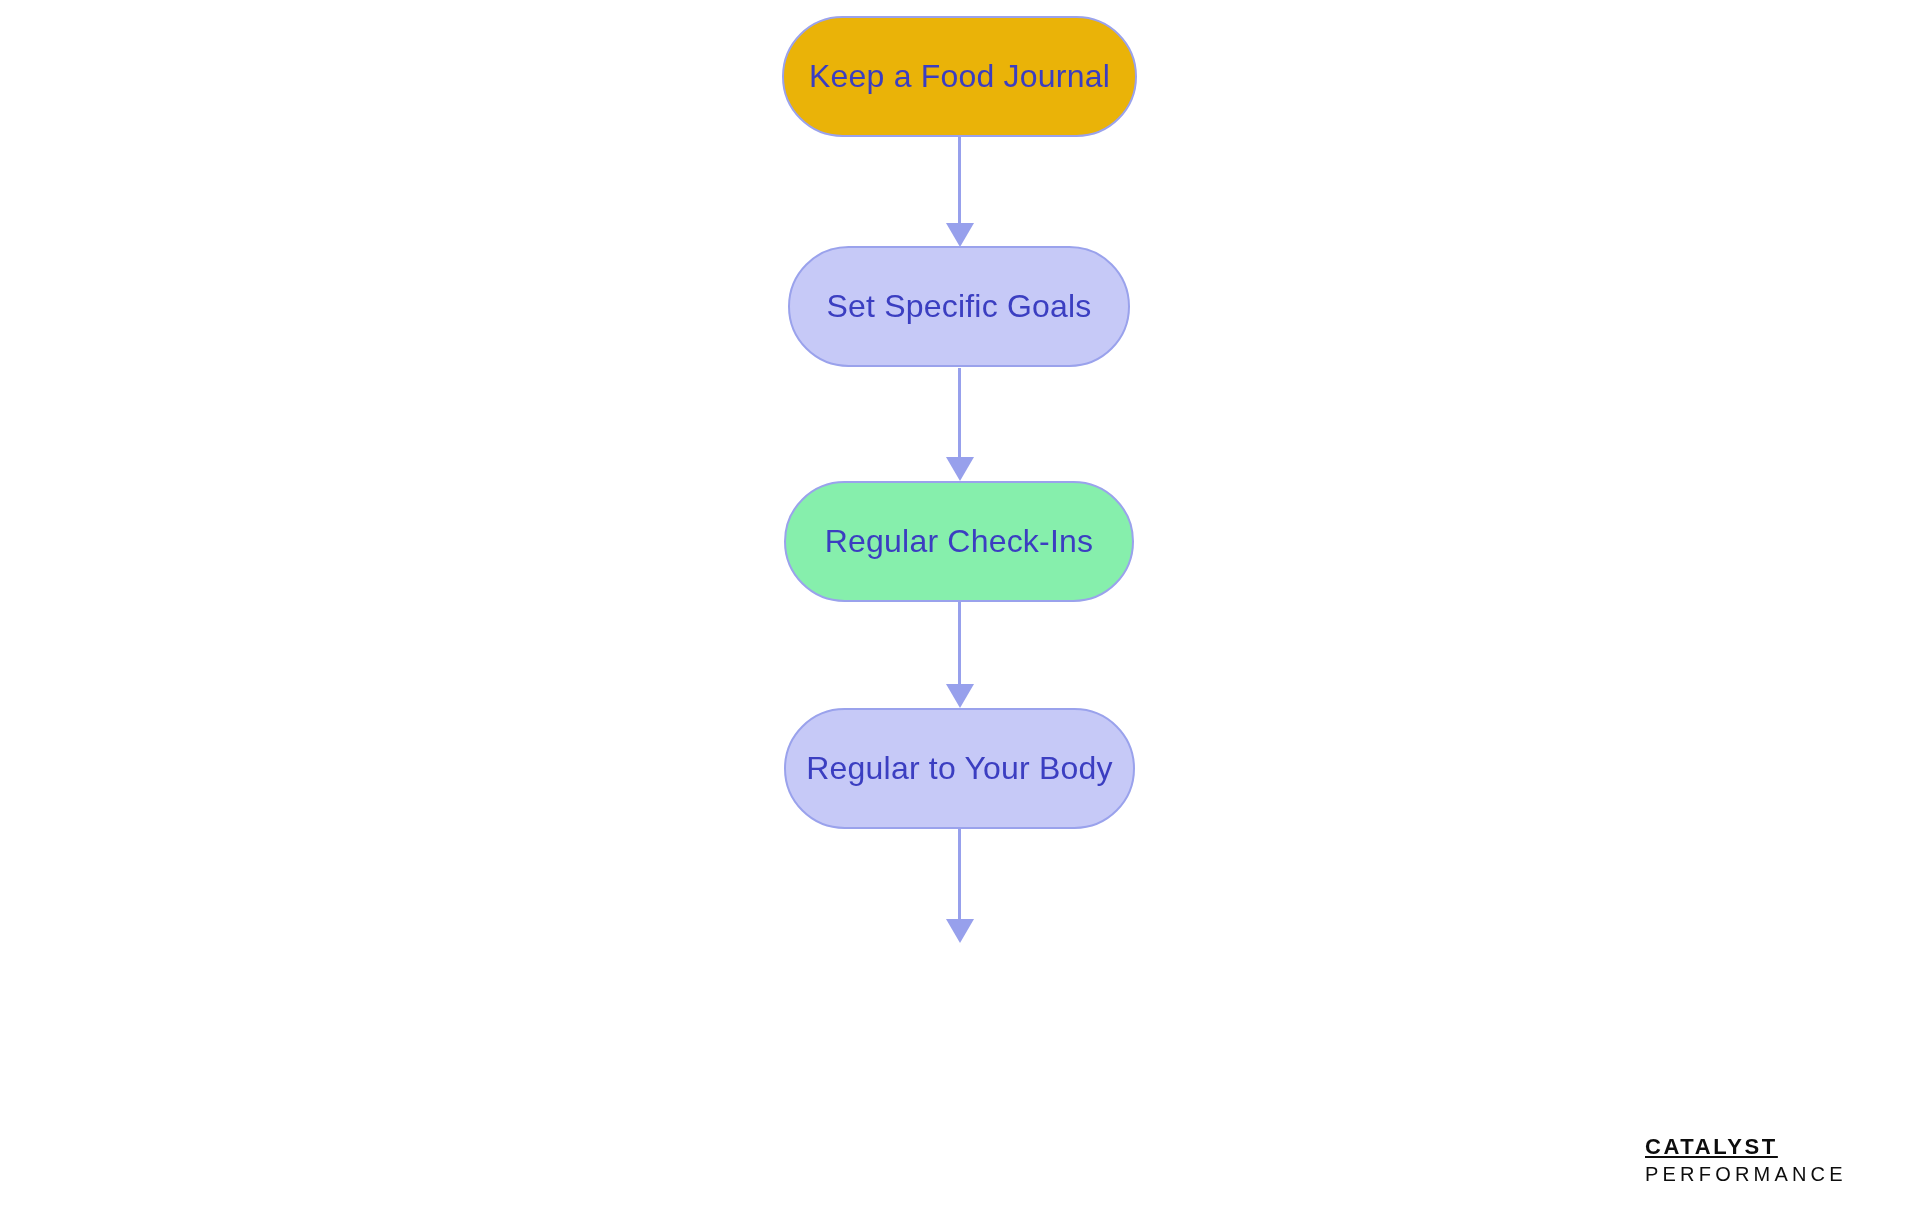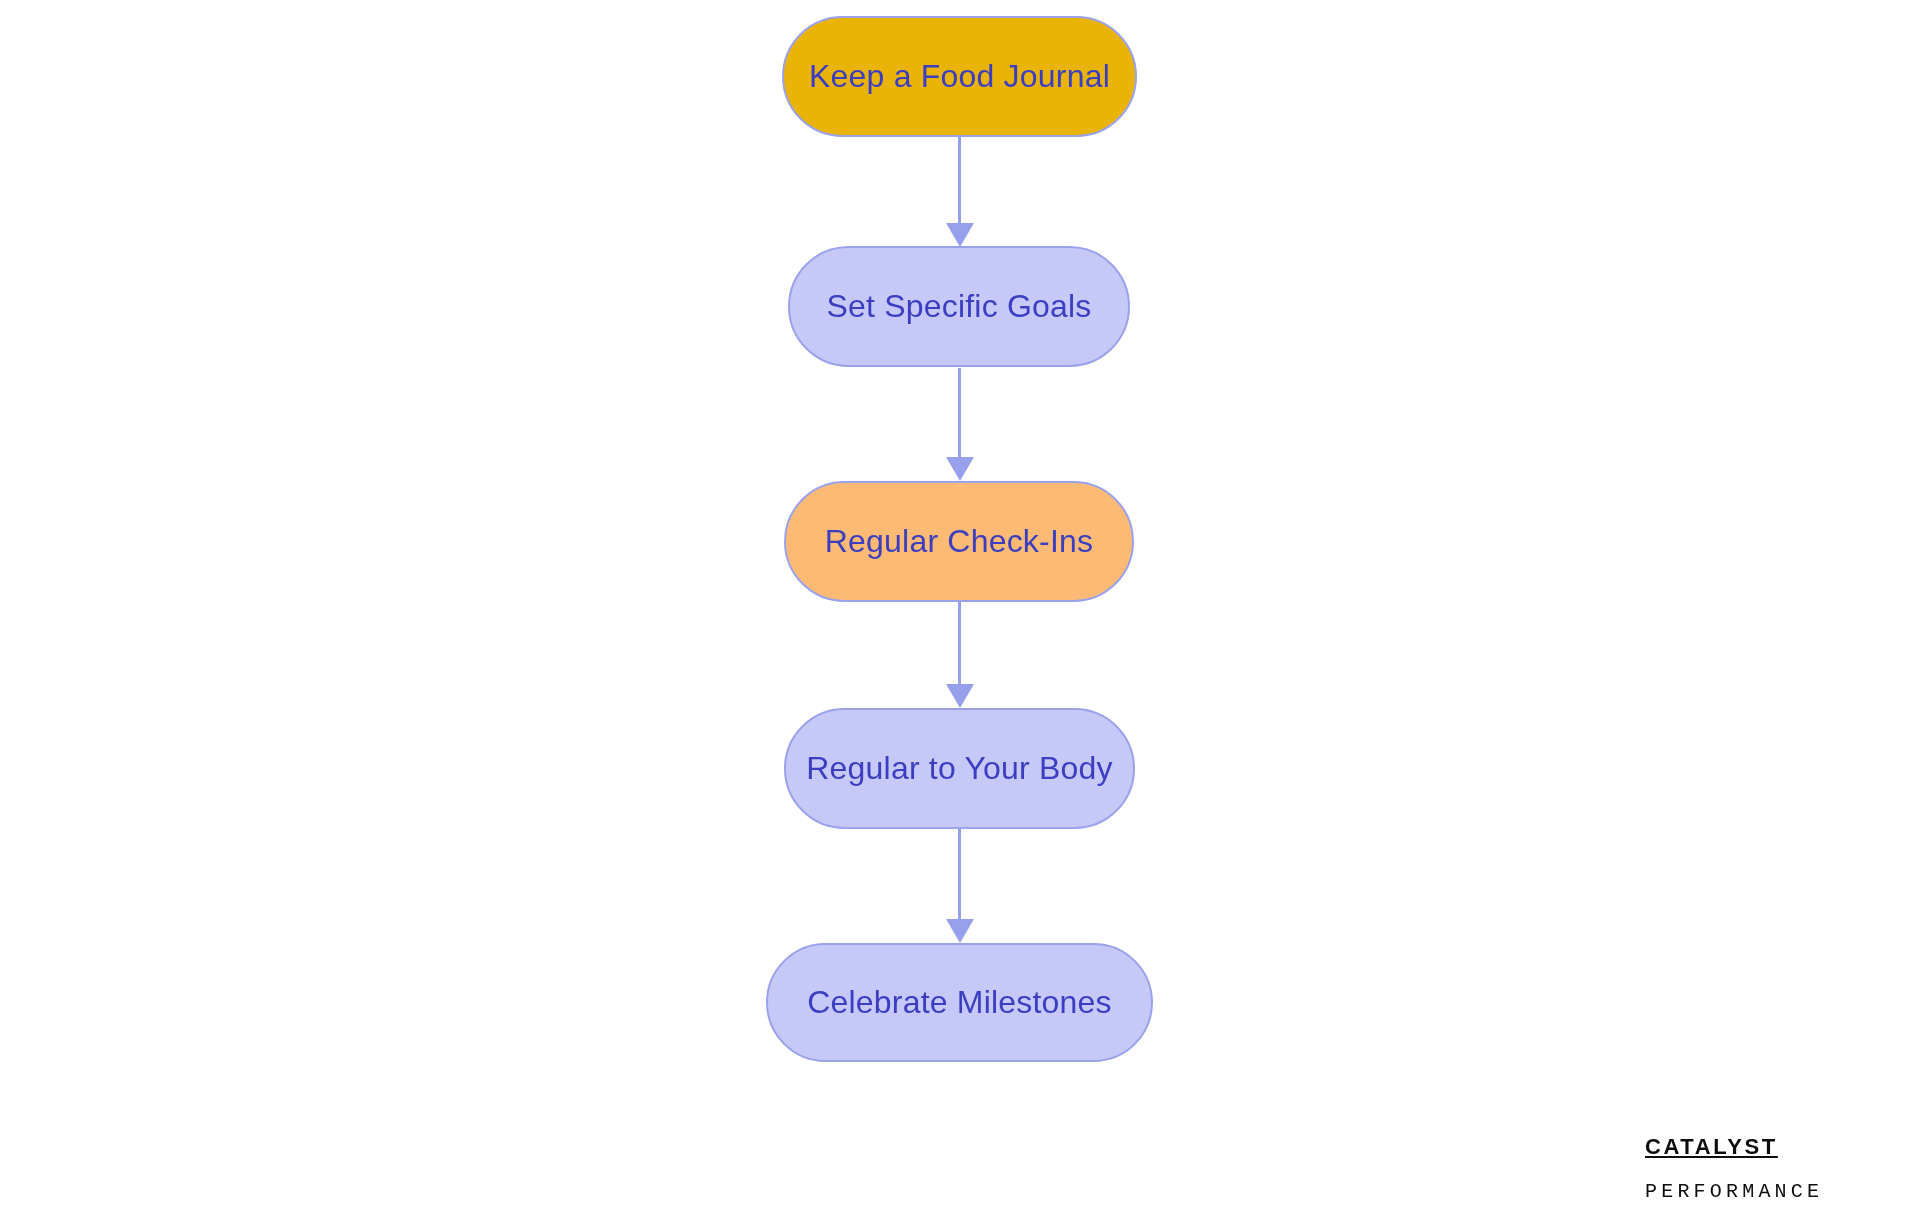--- a/index.html
+++ b/index.html
@@ -71,27 +71,26 @@
   }
   .brand-primary {
     font-size: 22px;
     font-weight: 800;
     line-height: 34px;
     letter-spacing: 2.6px;
     white-space: nowrap;
     text-decoration: underline;
   }
   .brand-secondary {
-    margin-top: 18px;
+    margin-top: 0;
     font-size: 20px;
     font-weight: 400;
     line-height: 20px;
     letter-spacing: 4.2px;
     white-space: nowrap;
-    font-family: Liberation Mono, monospace;
   }
 </style>
 </head>
 <body style="background: rgb(255, 255, 255);">
 
 <div class="canvas">
 
   <div class="flow-node node-1" style="background: #eab308; border-color: rgb(154, 162, 236); color: rgb(59, 62, 193);">
     <span>Keep a Food Journal</span>
   </div>
@@ -103,40 +102,37 @@
 
   <div class="flow-node node-2" style="background: rgb(198, 201, 247); border-color: rgb(154, 162, 236); color: rgb(59, 62, 193);">
     <span>Set Specific Goals</span>
   </div>
 
   <div class="flow-arrow arrow-2">
     <div class="arrow-line" style="background: rgb(151, 160, 236);"></div>
     <div class="arrow-head" style="border-top-color: rgb(151, 160, 236);"></div>
   </div>
 
-  <div class="flow-node node-3" style="background: #fdba74; border-color: rgb(154, 162, 236); color: rgb(59, 62, 193);">
+  <div class="flow-node node-3" style="background: #86efac; border-color: rgb(154, 162, 236); color: rgb(59, 62, 193);">
     <span>Regular Check-Ins</span>
   </div>
 
   <div class="flow-arrow arrow-3">
     <div class="arrow-line" style="background: rgb(151, 160, 236);"></div>
     <div class="arrow-head" style="border-top-color: rgb(151, 160, 236);"></div>
   </div>
 
   <div class="flow-node node-4" style="background: rgb(198, 201, 247); border-color: rgb(154, 162, 236); color: rgb(59, 62, 193);">
     <span>Regular to Your Body</span>
   </div>
 
   <div class="flow-arrow arrow-4">
     <div class="arrow-line" style="background: rgb(151, 160, 236);"></div>
     <div class="arrow-head" style="border-top-color: rgb(151, 160, 236);"></div>
   </div>
 
-  <div class="flow-node node-5" style="background: rgb(198, 201, 247); border-color: rgb(154, 162, 236); color: rgb(59, 62, 193);">
-    <span>Celebrate Milestones</span>
-  </div>
 
   <div class="brand" style="color: rgb(13, 13, 13);">
     <div class="brand-primary">CATALYST</div>
     <div class="brand-secondary">PERFORMANCE</div>
   </div>
 
 </div>
 
 </body></html>

